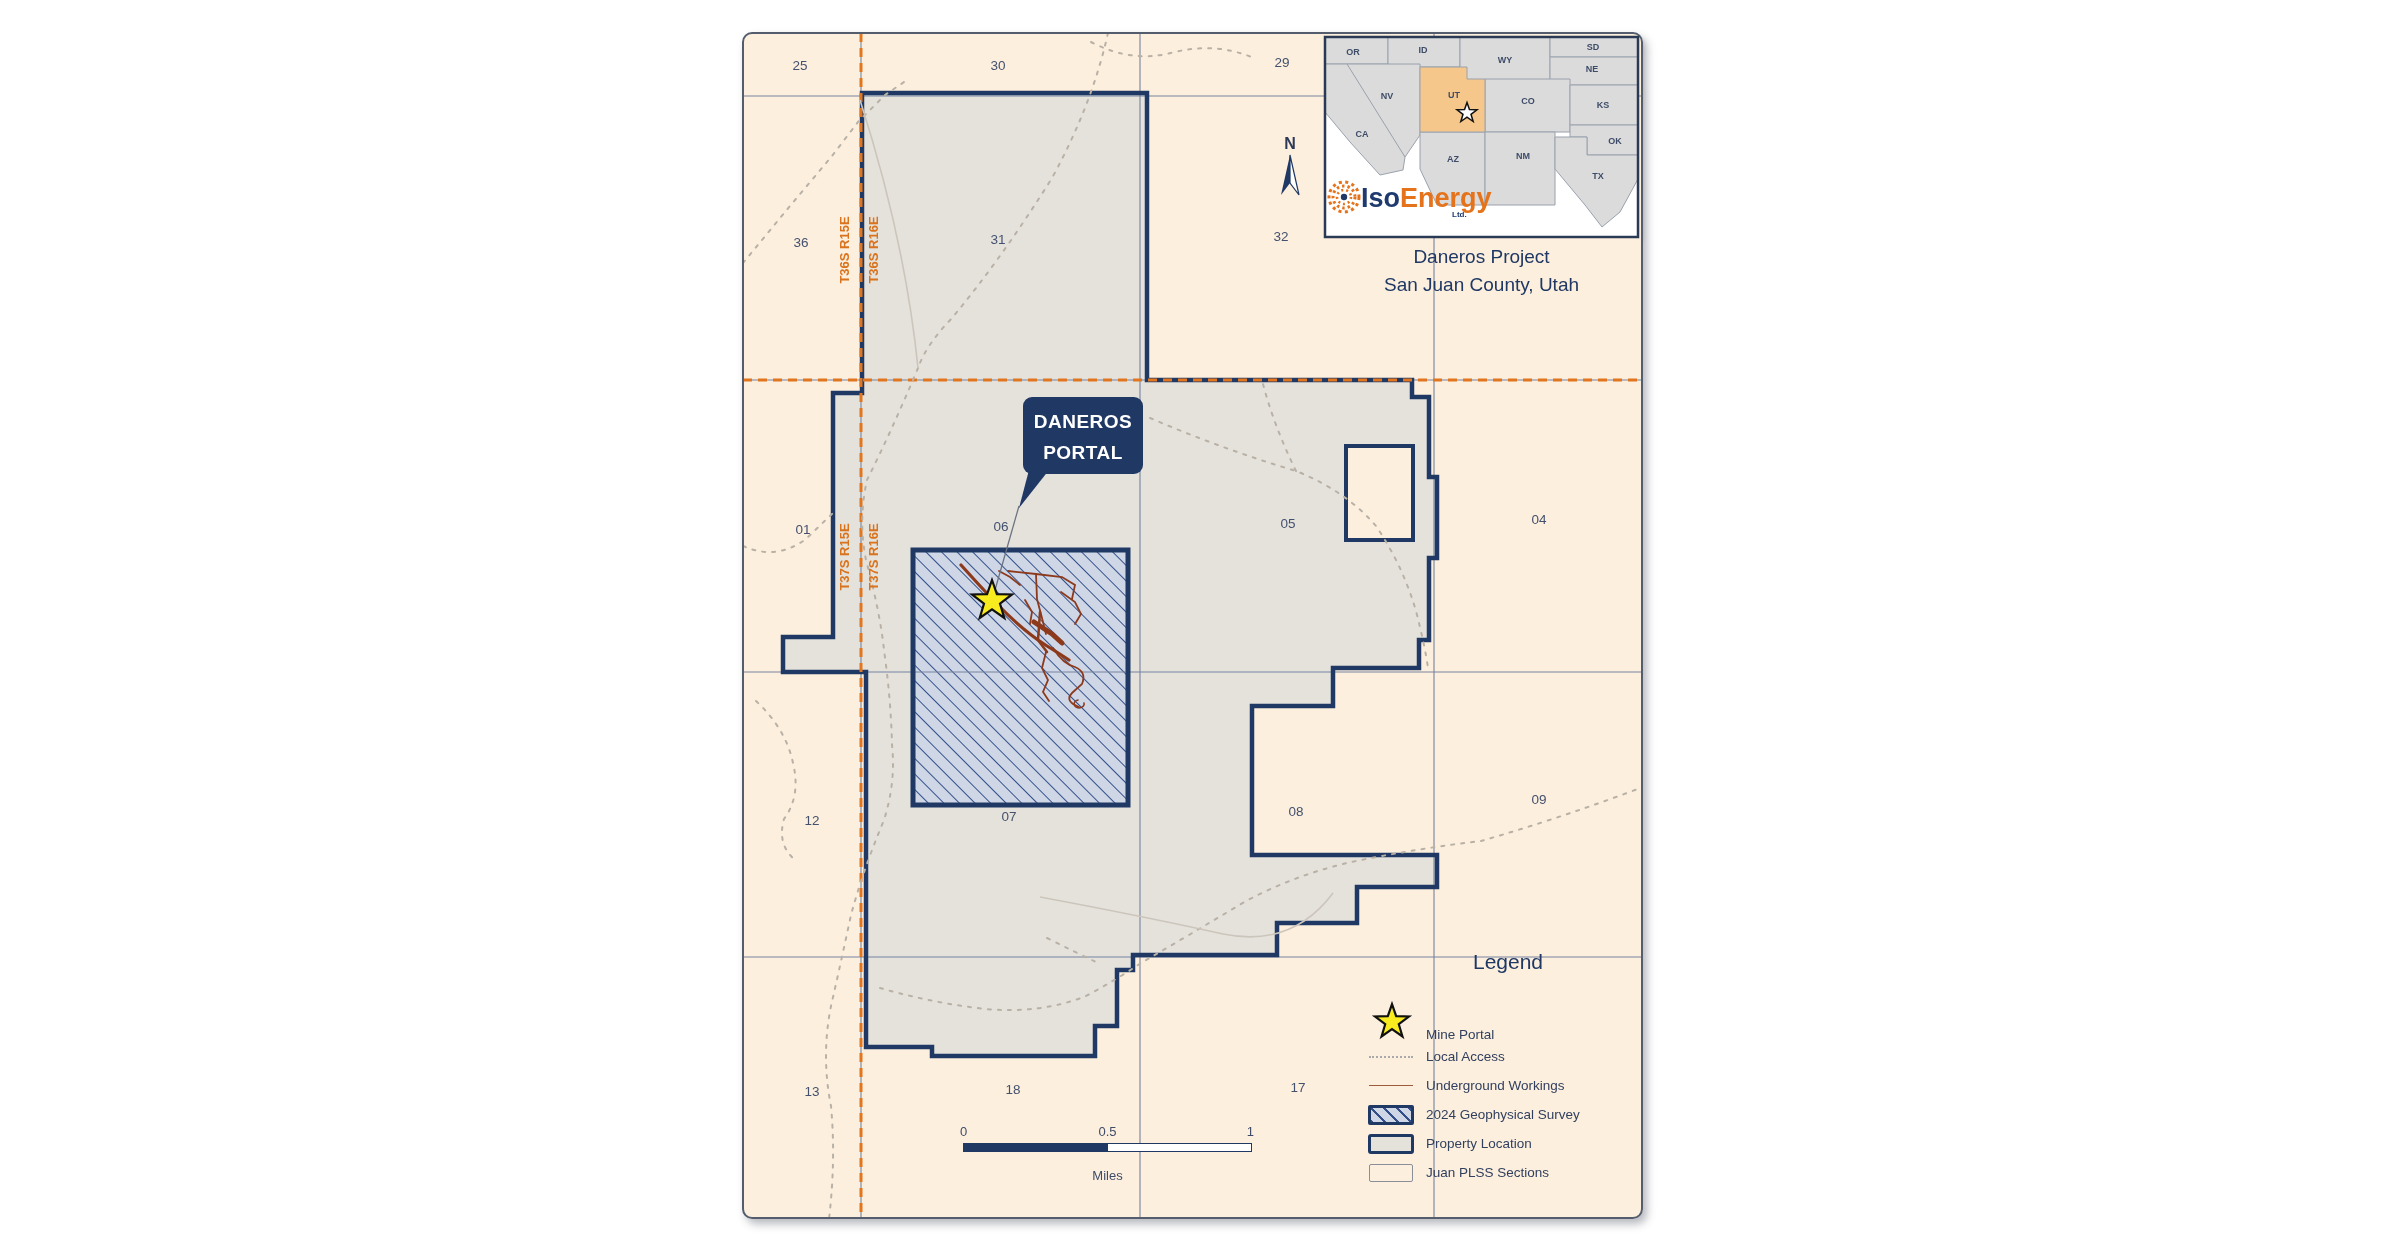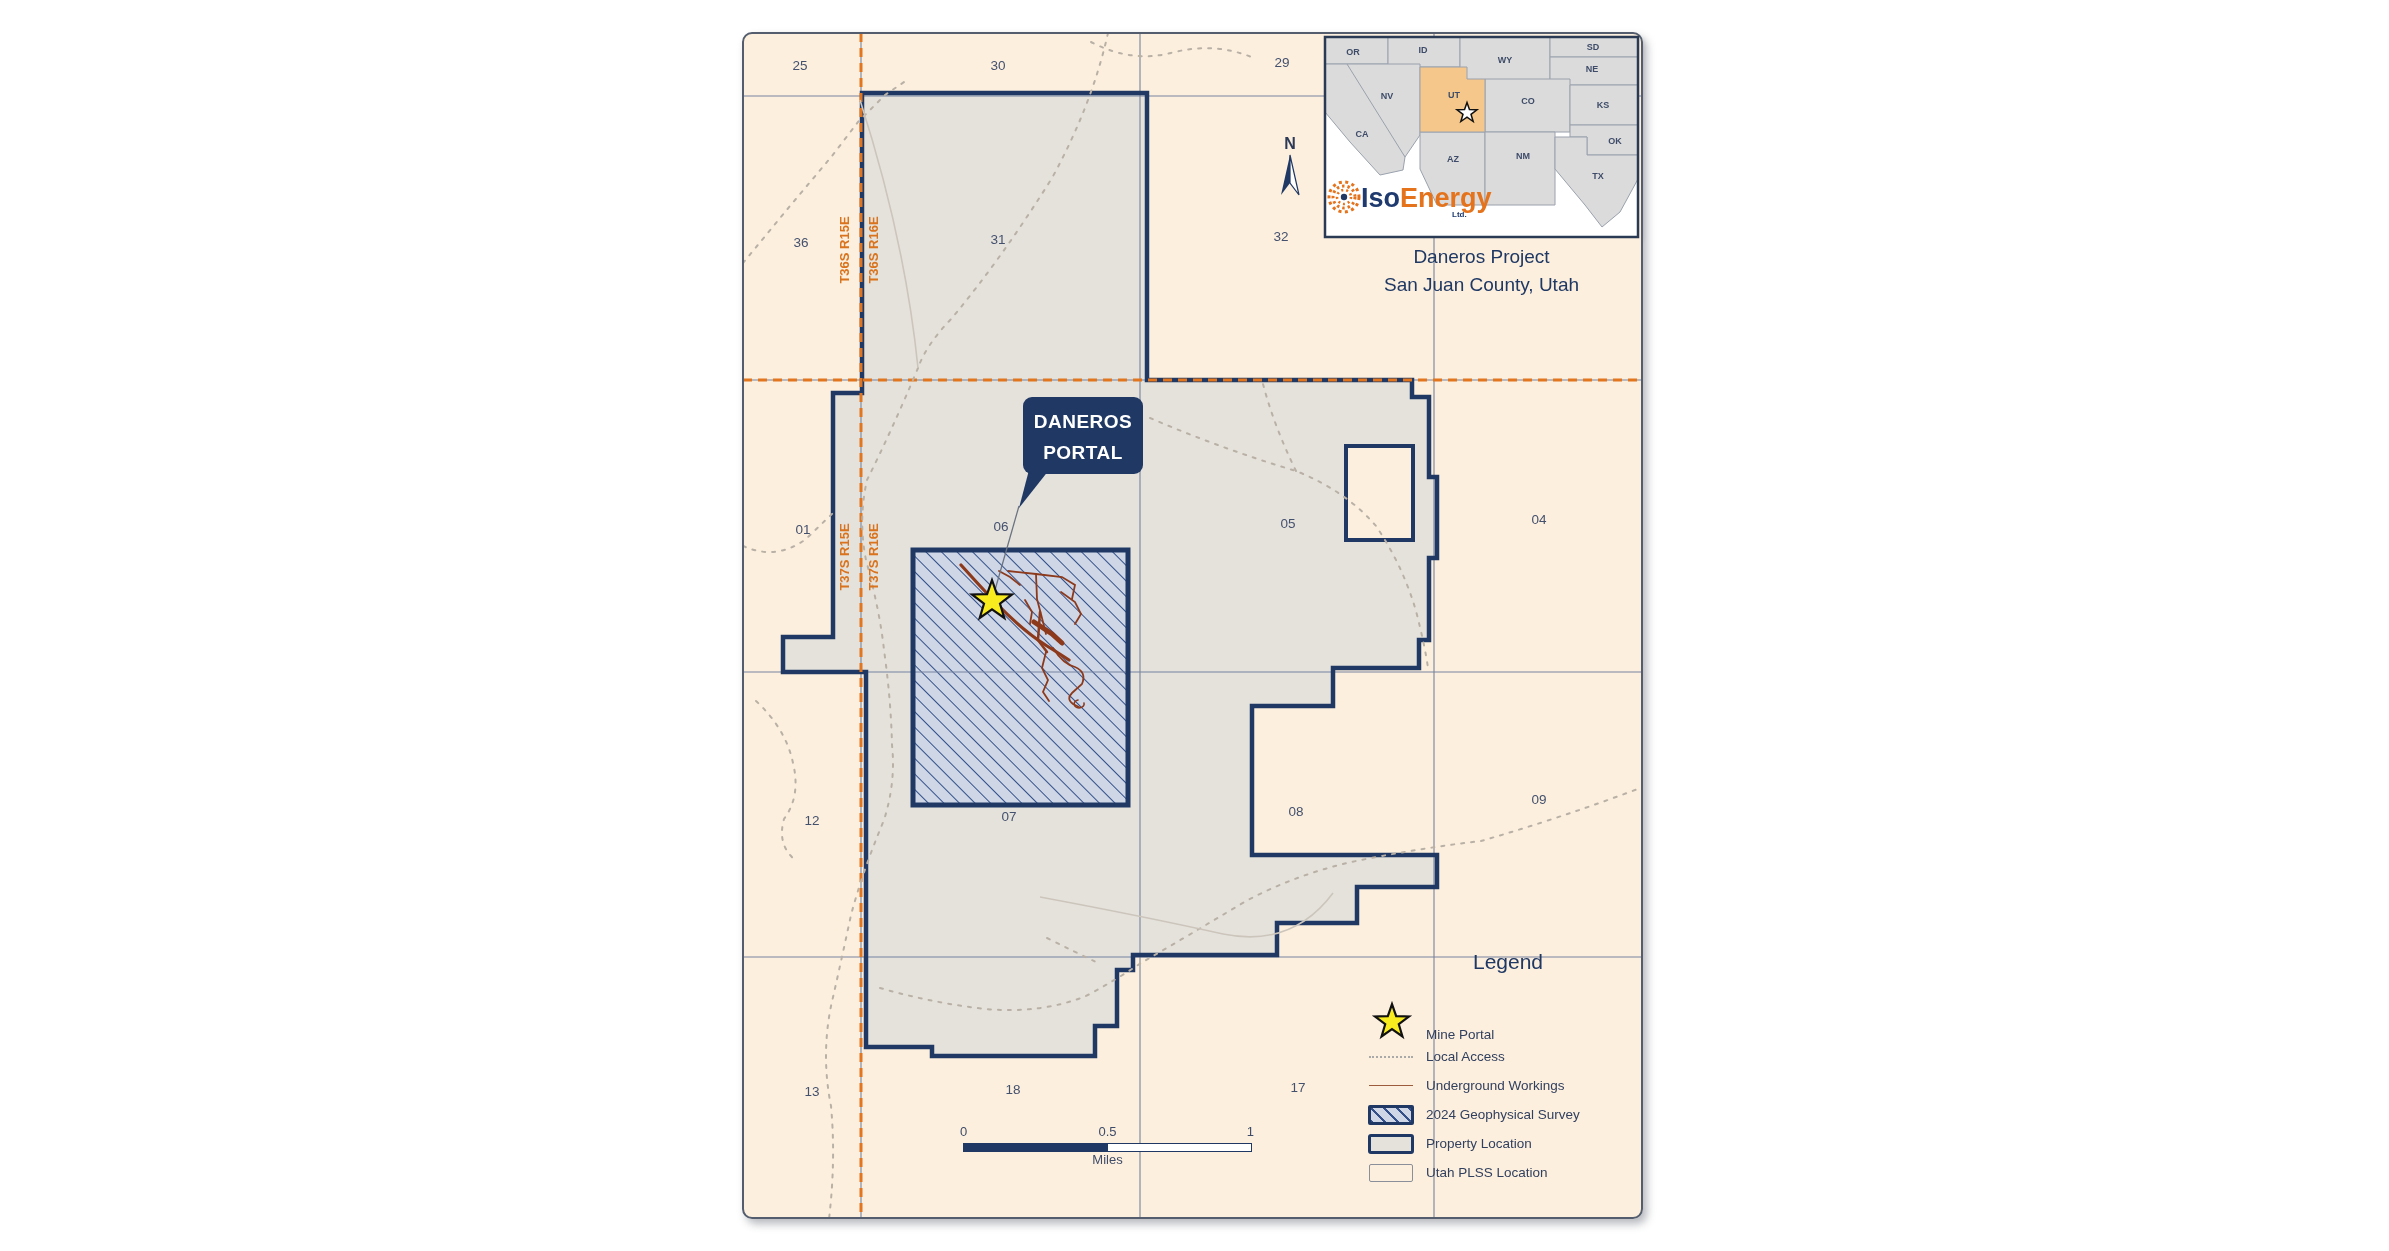--- a/index.html
+++ b/index.html
@@ -36,21 +36,21 @@
             background:repeating-linear-gradient(45deg,#33508a 0 2px,#cfd7e7 2px 9px);}
   .sw-gray{width:40px;height:14px;border:3px solid #1f3864;border-radius:3px;background:#e5e2dc;}
   .sw-cream{width:42px;height:16px;border:1.5px solid #8a8f99;border-radius:2px;background:#fcefde;}
   .scalebar{position:absolute;left:963px;top:1124px;width:289px;font-size:13px;color:#3f4c69;}
   .sb-nums{position:relative;height:16px;}
   .sb-zero{position:absolute;left:-3px;top:0;}
   .sb-mid{position:absolute;left:50%;transform:translateX(-50%);top:0;}
   .sb-one{position:absolute;right:-2px;top:0;}
   .sb-bar{margin-top:3px;height:7px;border:1.5px solid #1f3864;background:#ffffff;display:flex;}
   .sb-fill{width:50%;height:100%;background:#1f3864;}
-  .sb-unit{text-align:center;margin-top:0;}
+  .sb-unit{text-align:center;margin-top:16px;}
 </style>
 </head>
 <body>
 
 <div id="stage">
 
   <div class="frame-shadow"></div>
   <div class="inset-shadow"></div>
 
   <svg width="2389" height="1251" viewBox="0 0 2389 1251">
@@ -262,21 +262,21 @@
       <div class="legend-row std">
         <span class="legend-swatch">
             <span class="sw-gray"></span>
           </span>
         <span class="legend-label">Property Location</span>
       </div>
       <div class="legend-row std">
         <span class="legend-swatch">
             <span class="sw-cream"></span>
           </span>
-        <span class="legend-label">Utah PLSS Location</span>
+        <span class="legend-label">Juan PLSS Sections</span>
       </div>
     </div>
   </div>
 
   <div class="scalebar">
     <div class="sb-nums">
       <span class="sb-zero">0</span>
       <span class="sb-mid">0.5</span>
       <span class="sb-one">1</span>
     </div>

